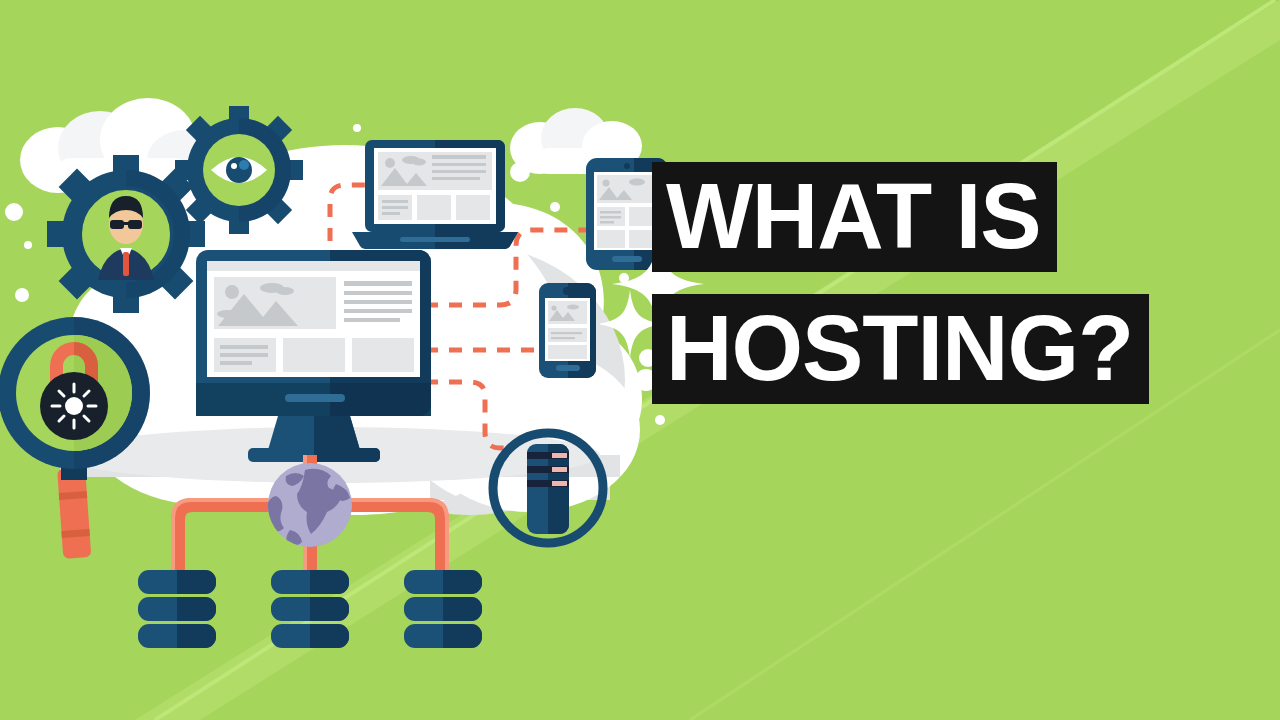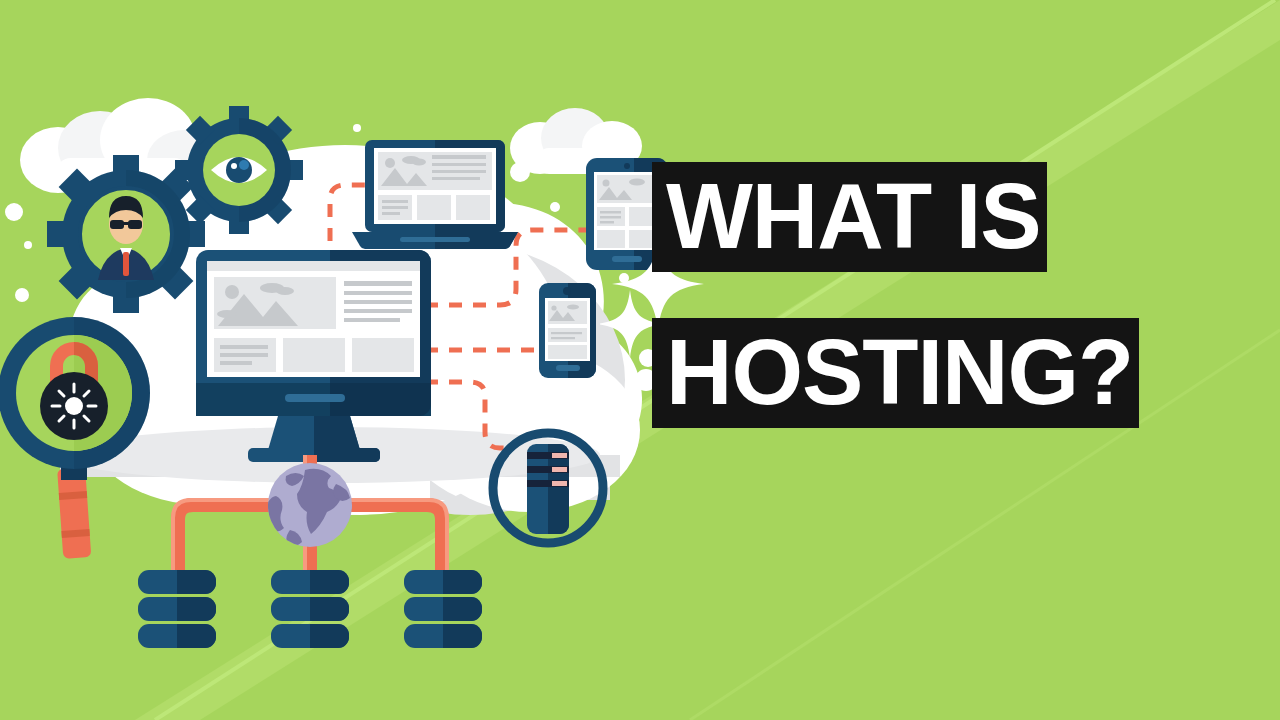--- a/index.html
+++ b/index.html
@@ -21,26 +21,26 @@
     z-index:40;
   }
   .trow{
     display:inline-block;
     background:#141414;
     color:#ffffff;
     font-weight:bold;
     font-size:92px;
     line-height:0.98;
     letter-spacing:-1px;
-    padding:9px 6px 11px 14px;
+    padding:9px 16px 11px 14px;
     white-space:nowrap;
   }
   .trow-wrap{display:block;height:132px;}
   .trow2-wrap{display:block;height:133px;}
-  .trow3-wrap{display:block;margin-top:24px;}
+  .trow3-wrap{display:block;}
 
   
   .ill{position:absolute;left:0;top:0;width:700px;height:720px;z-index:10;}
   .sparkles{position:absolute;left:600px;top:230px;width:140px;height:200px;z-index:35;}
 </style>
 </head>
 <body>
 
 <div class="stage">
 

